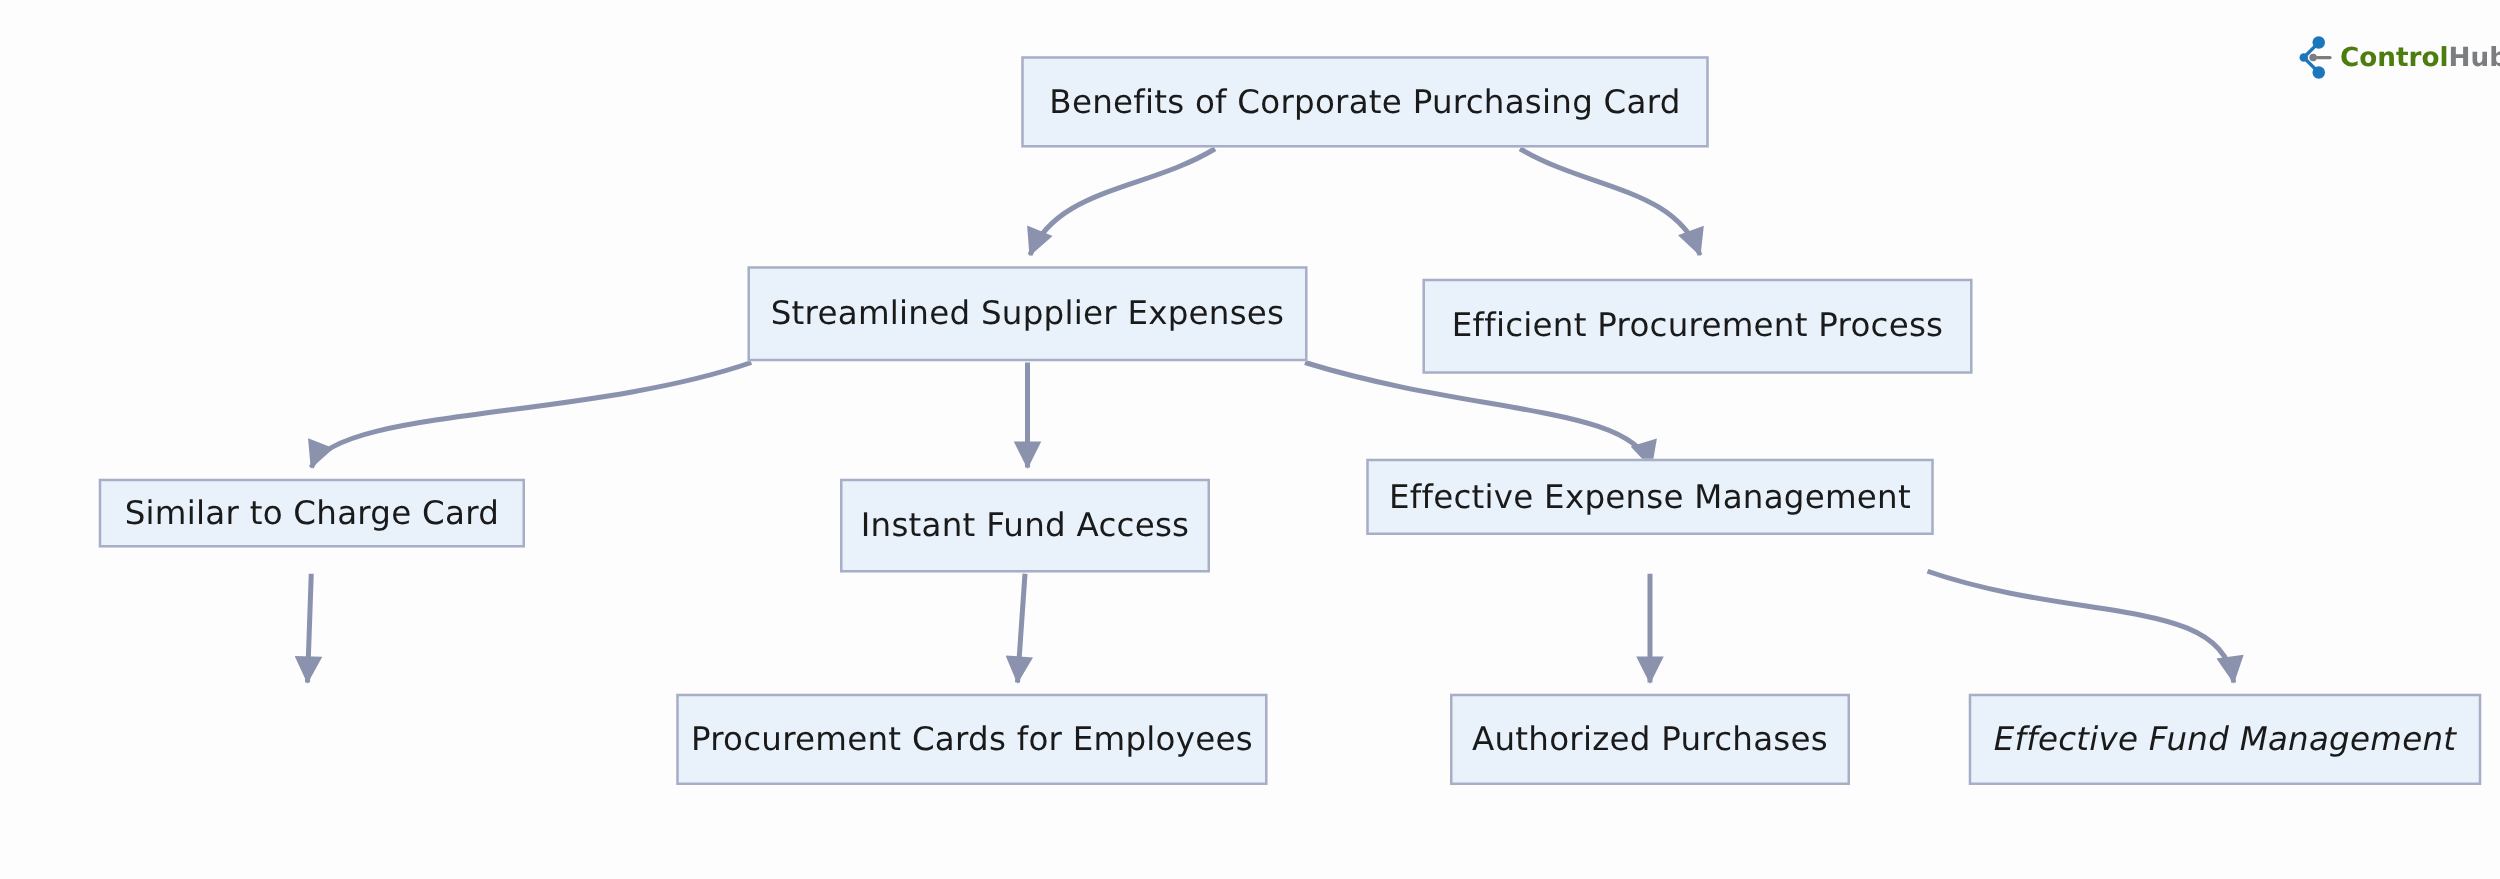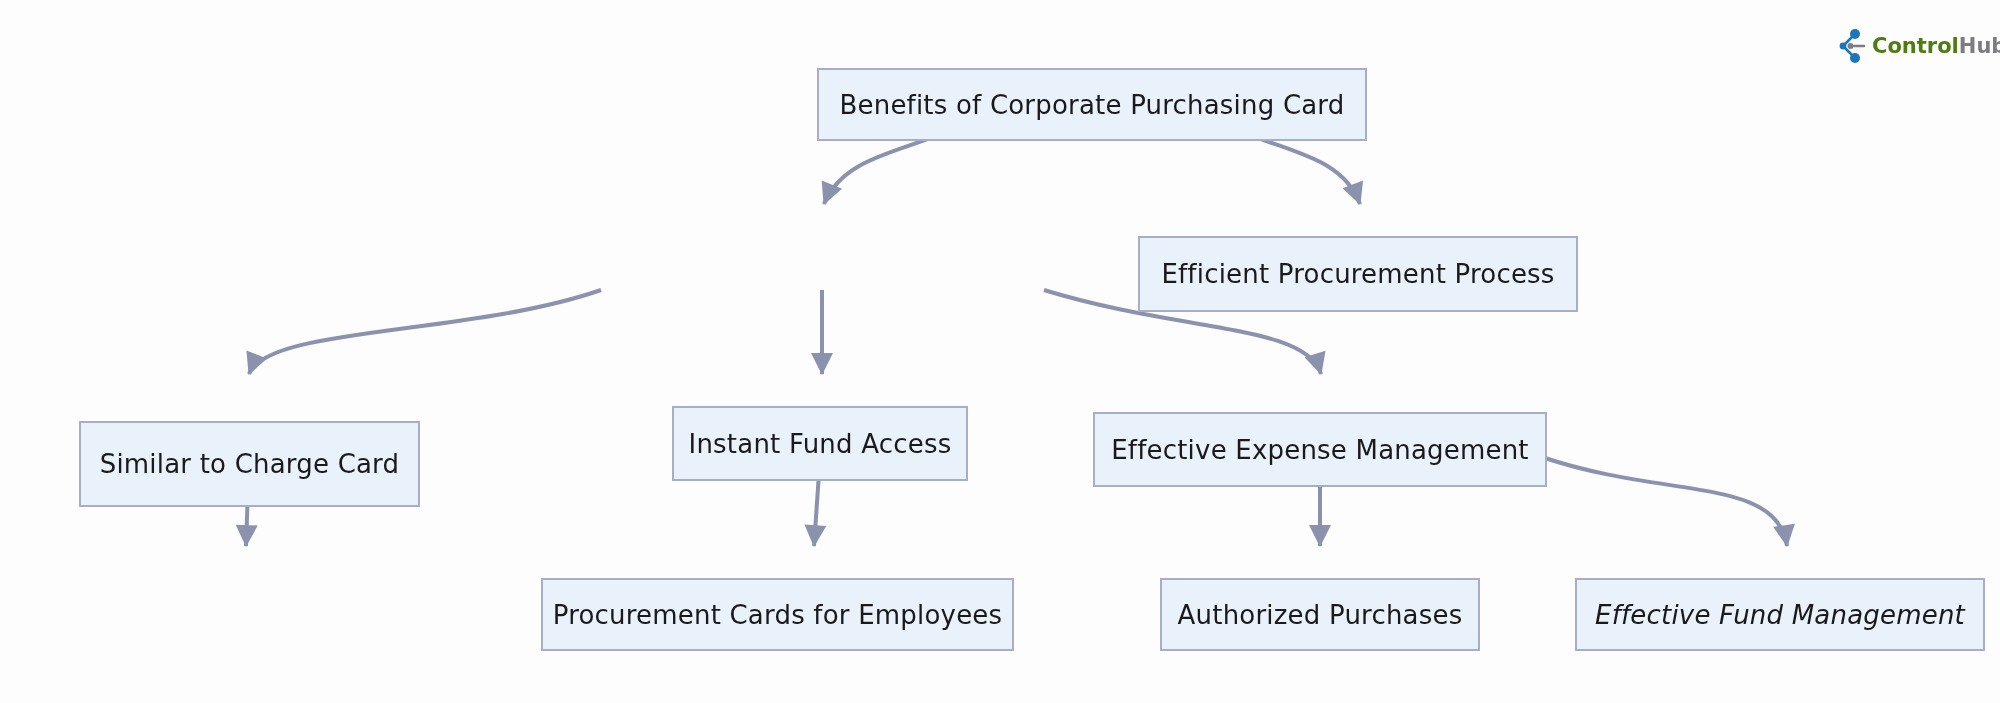--- a/index.html
+++ b/index.html
@@ -23,29 +23,28 @@
     box-sizing: border-box;
     background: #e9f2fb;
     border: 2px solid #a8aec6;
     display: flex;
     align-items: center;
     justify-content: center;
     font-size: 26px;
     color: #1a1a1a;
     white-space: nowrap;
     letter-spacing: 0.2px;
-    margin-top: 23px;
   }
   
   .n-benefits    { left: 817px;  top: 45px;  width: 550px; height: 73px; }
   .n-streamlined { left: 598px;  top: 213px; width: 448px; height: 76px; }
-  .n-efficient   { left: 1138px; top: 213px; width: 440px; height: 76px; }
-  .n-similar     { left: 79px;   top: 398px; width: 341px; height: 86px; }
+  .n-efficient   { left: 1138px; top: 223px; width: 440px; height: 76px; }
+  .n-similar     { left: 79px;   top: 383px; width: 341px; height: 55px; }
   .n-instant     { left: 672px;  top: 383px; width: 296px; height: 75px; text-align: right; }
-  .n-effexp      { left: 1093px; top: 389px; width: 454px; height: 75px; }
+  .n-effexp      { left: 1093px; top: 367px; width: 454px; height: 61px; }
   .n-additional  { left: 15px;   top: 555px; width: 462px; height: 73px; }
   .n-proccards   { left: 541px;  top: 555px; width: 473px; height: 73px; text-align: right; }
   .n-authorized  { left: 1160px; top: 555px; width: 320px; height: 73px; }
   .n-efffund     { left: 1575px; top: 555px; width: 410px; height: 73px; font-style: italic; }
 
   .edge {
     fill: none;
     stroke: #8a92ae;
     stroke-width: 4px;
   }
@@ -83,20 +82,23 @@
     <path class="edge" d="M 1044,290 C 1180,332 1306,324 1321,374" marker-end="url(#arrowhead)"></path>
     <path class="edge" d="M 249,459 L 246,546" marker-end="url(#arrowhead)"></path>
     <path class="edge" d="M 820,459 L 814,546" marker-end="url(#arrowhead)"></path>
     <path class="edge" d="M 1320,459 L 1320,546" marker-end="url(#arrowhead)"></path>
     <path class="edge" d="M 1542,457 C 1665,499 1777,476 1787,546" marker-end="url(#arrowhead)"></path>
   </svg>
 
   <div class="node n-benefits">
     <span>Benefits of Corporate Purchasing Card</span>
   </div>
+  <div class="node n-streamlined">
+    <span>Streamlined Supplier Expenses</span>
+  </div>
   <div class="node n-efficient">
     <span>Efficient Procurement Process</span>
   </div>
   <div class="node n-similar">
     <span>Similar to Charge Card</span>
   </div>
   <div class="node n-instant">
     <span>Instant Fund Access</span>
   </div>
   <div class="node n-effexp">

